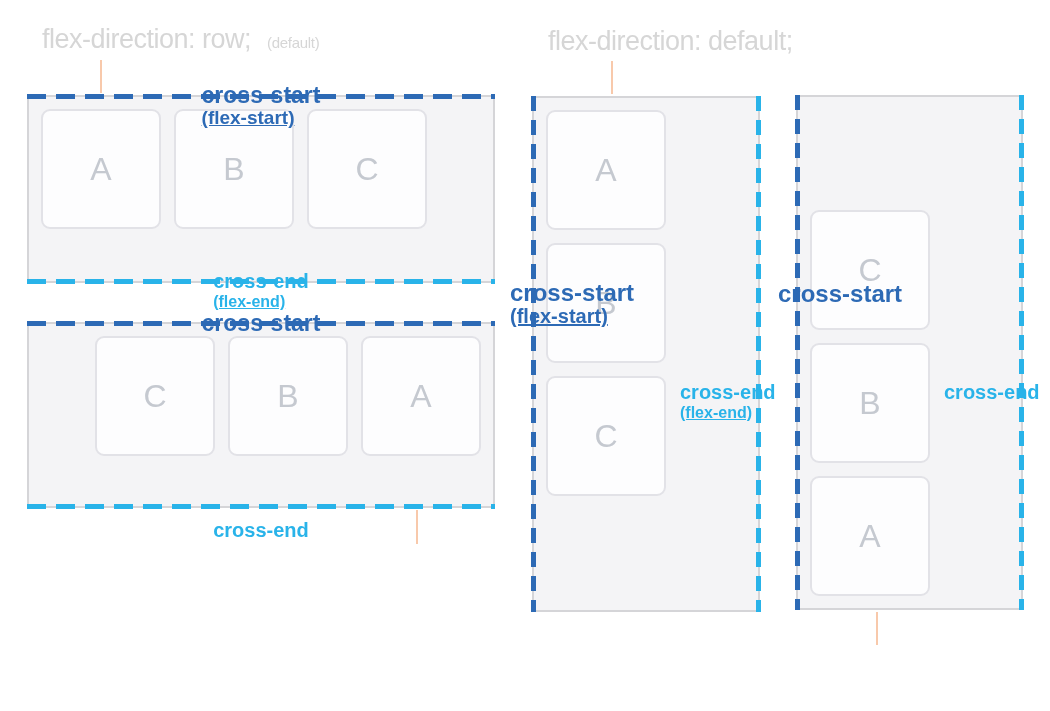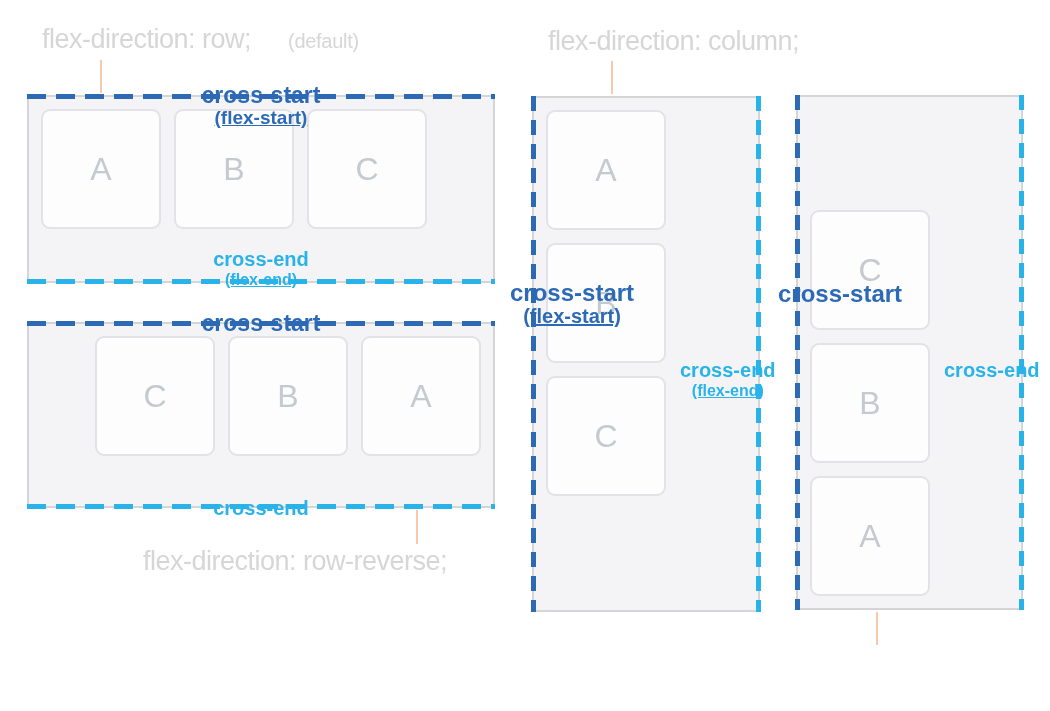--- a/index.html
+++ b/index.html
@@ -11,22 +11,22 @@
     --container-border:#d5d5d8;
     --item-bg:#fdfdfe;
     --item-border:#e2e2e7;
     --item-letter-gray:#c5c9d0;
   }
   *{box-sizing:border-box;}
   body{margin:0;background:#ffffff;font-family:"Liberation Sans","DejaVu Sans",sans-serif;}
   .stage{position:relative;width:1050px;height:711px;background:#fff;overflow:hidden;}
 
   .caption{position:absolute;color:var(--muted-label-gray);font-size:27px;
-           letter-spacing:-0.5px;white-space:nowrap;display:flex;align-items:baseline;gap:8px;}
-  .caption .note{font-size:20px;letter-spacing:-0.3px;margin-left:29px;}
+           letter-spacing:-0.5px;white-space:nowrap;display:flex;align-items:baseline;gap:16px;}
+  .caption .note{font-size:15px;letter-spacing:-0.3px;}
 
   .connector{position:absolute;width:2px;background:var(--connector-peach);}
 
   .panel{position:absolute;background:var(--container-bg);border:2px solid var(--container-border);
          display:flex;gap:13px;padding:12px;}
   .panel.p-row{left:27px;top:95px;width:468px;height:188px;flex-direction:row;align-items:flex-start;}
   .panel.p-row-reverse{left:27px;top:322px;width:468px;height:186px;flex-direction:row;
                        justify-content:flex-end;align-items:flex-start;}
   .panel.p-column{left:532px;top:96px;width:228px;height:516px;flex-direction:column;align-items:flex-start;}
   .panel.p-column-reverse{left:796px;top:95px;width:227px;height:515px;flex-direction:column;
@@ -42,25 +42,25 @@
   .dash-h.top{top:-3px;}
   .dash-h.bottom{bottom:-3px;}
   .dash-h.blue{background:repeating-linear-gradient(90deg,var(--cross-start-blue) 0 19px,transparent 19px 29px);}
   .dash-h.cyan{background:repeating-linear-gradient(90deg,var(--cross-end-cyan) 0 19px,transparent 19px 29px);}
   .dash-v{top:-2px;bottom:-2px;width:5px;}
   .dash-v.left{left:-3px;}
   .dash-v.right{right:-3px;}
   .dash-v.blue{background:repeating-linear-gradient(180deg,var(--cross-start-blue) 0 15px,transparent 15px 24px);}
   .dash-v.cyan{background:repeating-linear-gradient(180deg,var(--cross-end-cyan) 0 15px,transparent 15px 24px);}
 
-  .edge-label{position:absolute;z-index:3;text-align:center;white-space:nowrap;line-height:1.08;}
+  .edge-label{position:absolute;z-index:3;text-align:left;white-space:nowrap;line-height:1.08;}
   .edge-label .main{font-weight:bold;}
   .edge-label .sub{font-weight:bold;text-decoration:underline;}
   .edge-label.start{color:var(--cross-start-blue);}
-  .edge-label.end{color:var(--cross-end-cyan);}
+  .edge-label.end{color:var(--cross-end-cyan);margin-top:22px;}
   .hcenter{left:50%;transform:translateX(-50%);}
 
   
   .p-row .edge-label.start{top:-14px;}
   .p-row .edge-label.start .main{font-size:23px;}
   .p-row .edge-label.start .sub{font-size:19px;}
   .p-row .edge-label.end{top:152px;}
   .p-row .edge-label.end .main{font-size:20px;}
   .p-row .edge-label.end .sub{font-size:16px;}
   .p-row-reverse .edge-label.start{top:-13px;}
@@ -83,24 +83,21 @@
 </head>
 <body>
 
 <div class="stage">
 
   <div class="caption" style="left:42px;top:24px;">
     <span>flex-direction: row;</span>
     <span class="note">(default)</span>
   </div>
   <div class="caption" style="left:548px;top:26px;">
-    <span>flex-direction: column;</span>
-  </div>
-  <div class="caption" style="left:143px;top:546px;">
-    <span>flex-direction: row-reverse;</span>
+    <span>flex-direction: default;</span>
   </div>
 
   <div class="connector" style="left:100px;top:60px;height:33px;"></div>
   <div class="connector" style="left:611px;top:61px;height:33px;"></div>
   <div class="connector" style="left:416px;top:510px;height:34px;"></div>
   <div class="connector" style="left:876px;top:612px;height:33px;"></div>
 
   <div class="panel p-row">
     <div class="dash dash-h top blue"></div>
     <div class="dash dash-h bottom cyan"></div>

